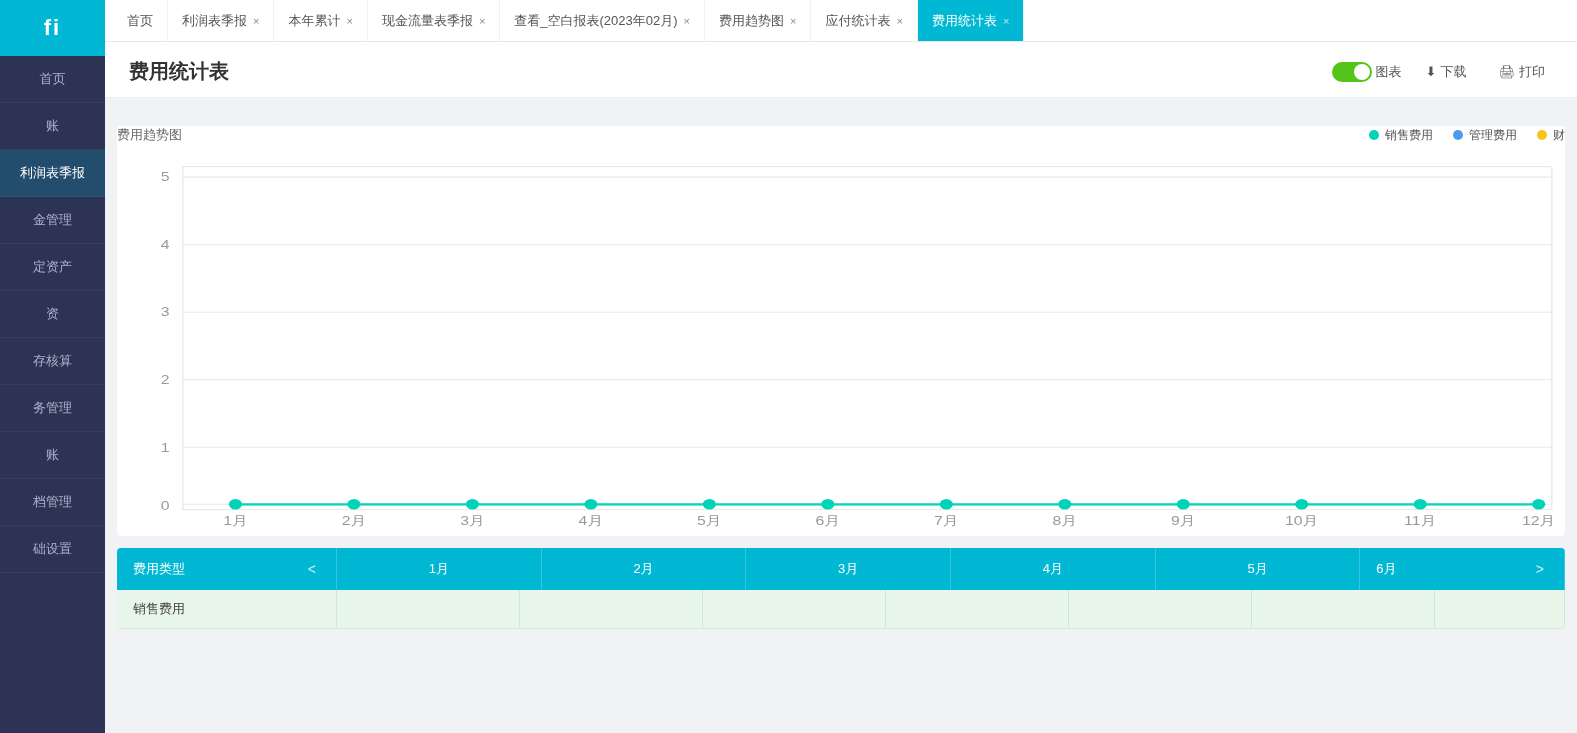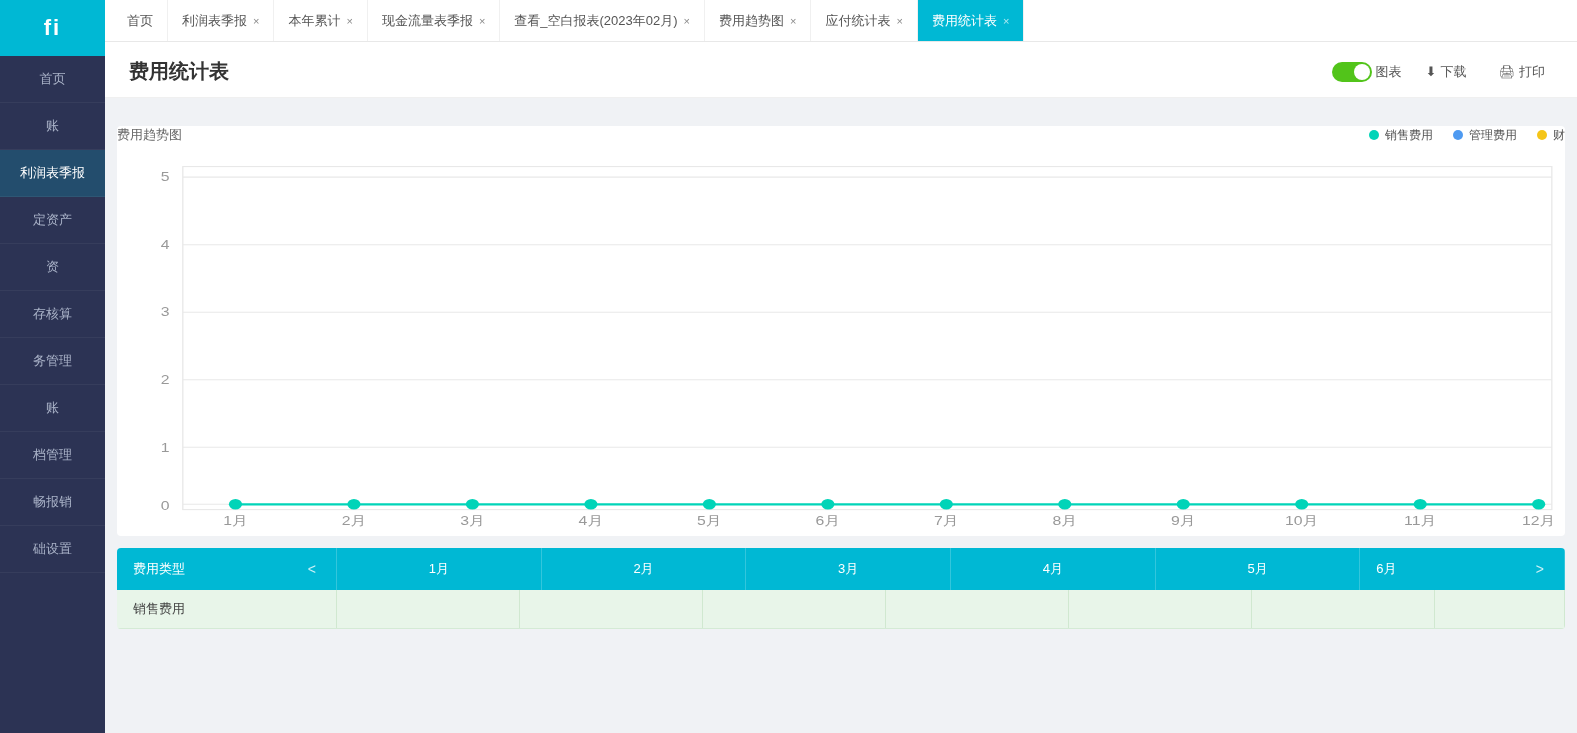--- a/index.html
+++ b/index.html
@@ -228,27 +228,27 @@
     }
   </style>
 </head>
 <body>
 
 <div class="sidebar">
   <div class="sidebar-logo">fi</div>
   <div class="sidebar-item">首页</div>
   <div class="sidebar-item">账</div>
   <div class="sidebar-item active">利润表季报</div>
+  <div class="sidebar-item">金管理</div>
   <div class="sidebar-item">定资产</div>
   <div class="sidebar-item">资</div>
   <div class="sidebar-item">存核算</div>
   <div class="sidebar-item">务管理</div>
   <div class="sidebar-item">账</div>
   <div class="sidebar-item">档管理</div>
-  <div class="sidebar-item">畅报销</div>
   <div class="sidebar-item">础设置</div>
 </div>
 
 <div class="main">
 
   <div class="tab-bar">
     <div class="tab">
       <span>首页</span>
     </div>
     <div class="tab">

